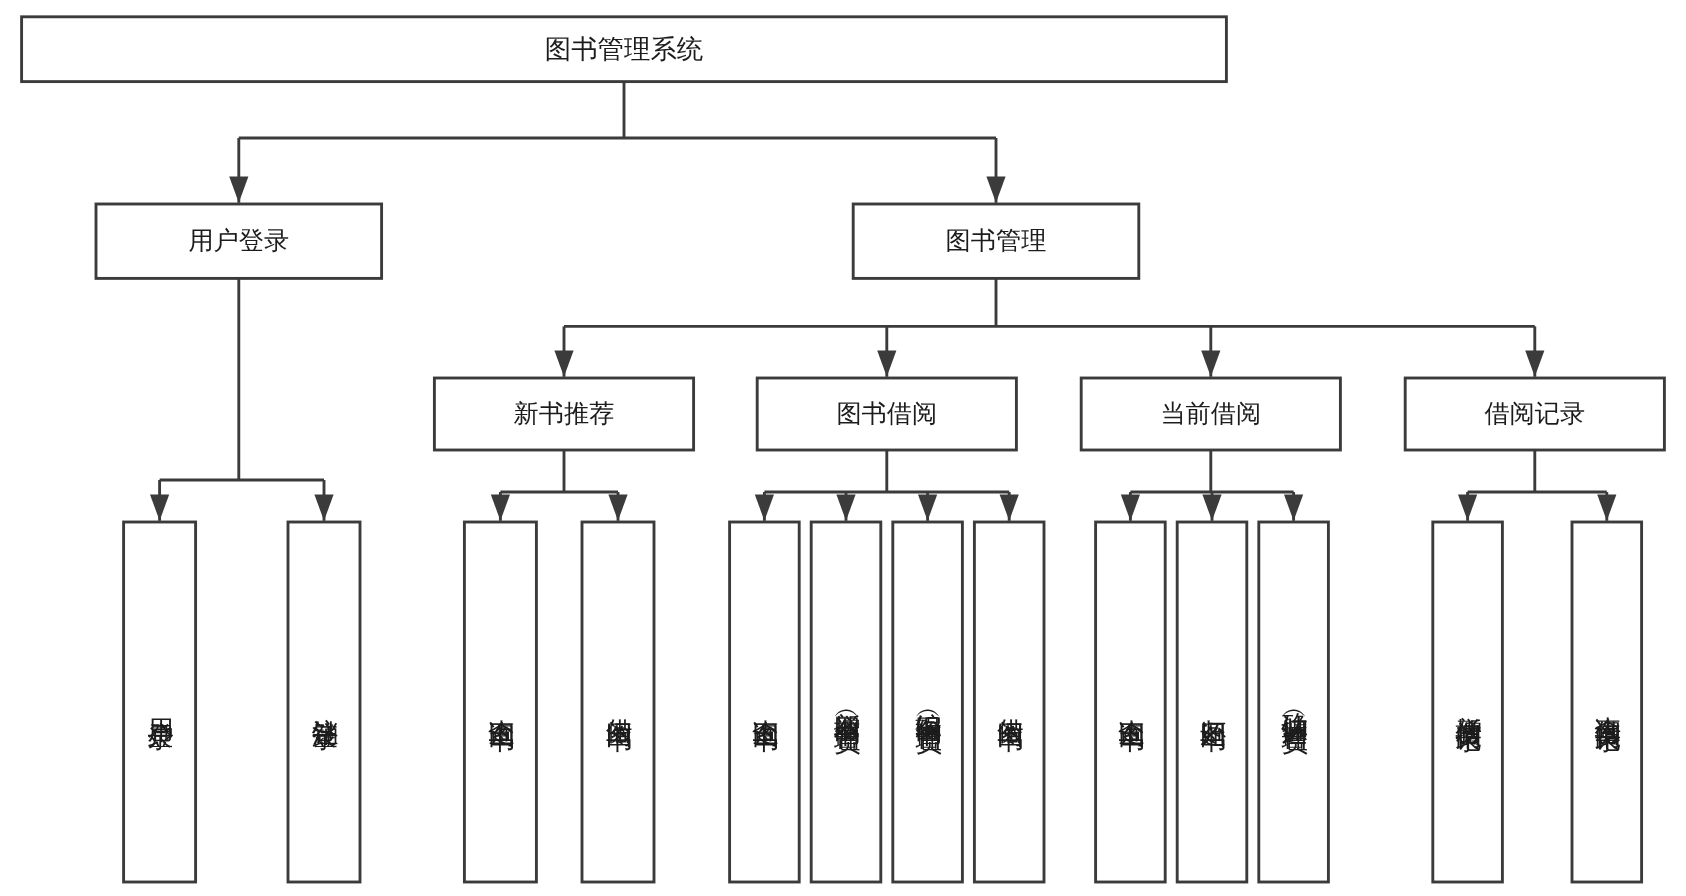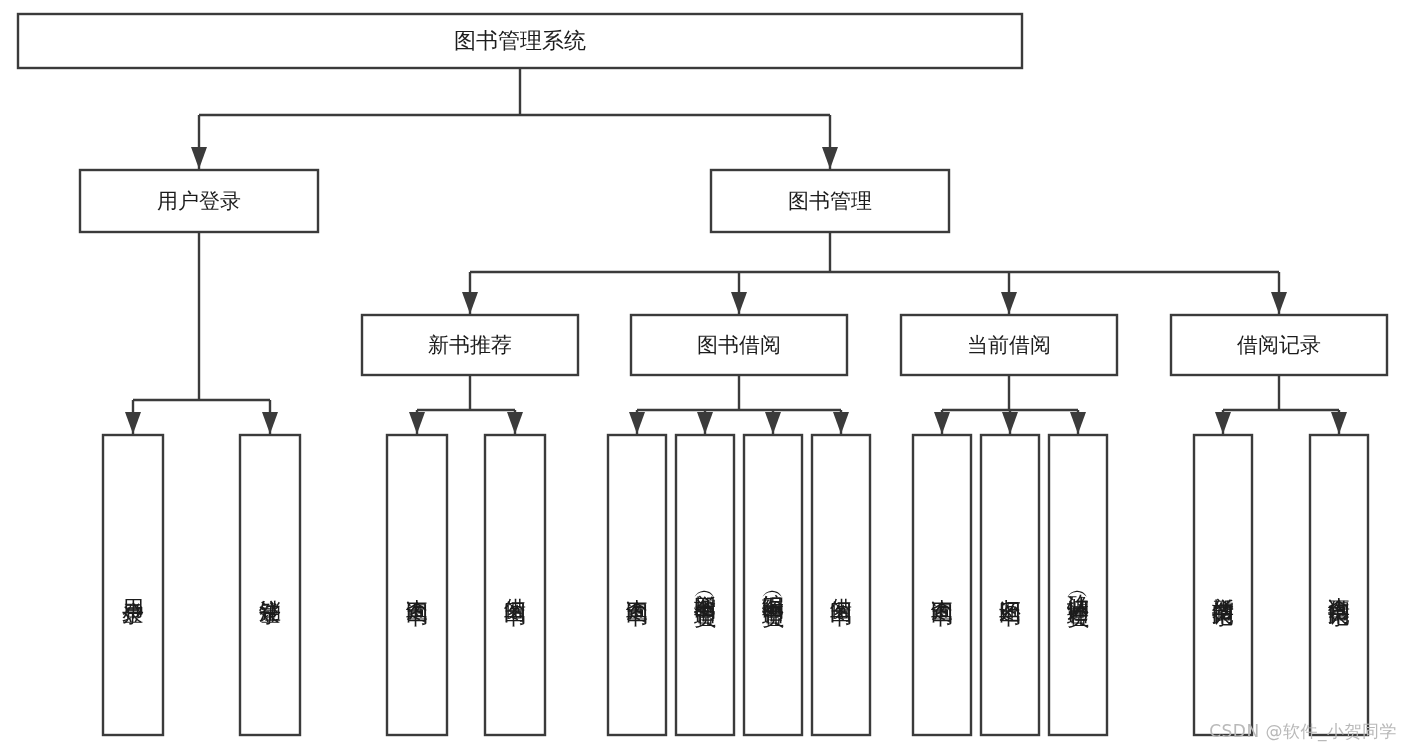--- a/index.html
+++ b/index.html
@@ -183,15 +183,14 @@
       <div class="vlabel" style="left: 676px; top: 435px; width: 58px; height: 300px;">新增图书（管理员）</div>
       <div class="vlabel" style="left: 744px; top: 435px; width: 58px; height: 300px;">编辑图书（管理员）</div>
       <div class="vlabel" style="left: 812px; top: 435px; width: 58px; height: 300px;">借阅图书</div>
       <div class="vlabel" style="left: 913px; top: 435px; width: 58px; height: 300px;">查询图书</div>
       <div class="vlabel" style="left: 981px; top: 435px; width: 58px; height: 300px;">归还图书</div>
       <div class="vlabel" style="left: 1049px; top: 435px; width: 58px; height: 300px;">确认归还（管理员）</div>
       <div class="vlabel" style="left: 1194px; top: 435px; width: 58px; height: 300px;">新增借阅记录</div>
       <div class="vlabel" style="left: 1310px; top: 435px; width: 58px; height: 300px;">查询借阅记录</div>
     </div>
 
-  <div class="watermark">CSDN @软件_小贺同学</div>
 
 </div>
 
 </body></html>

